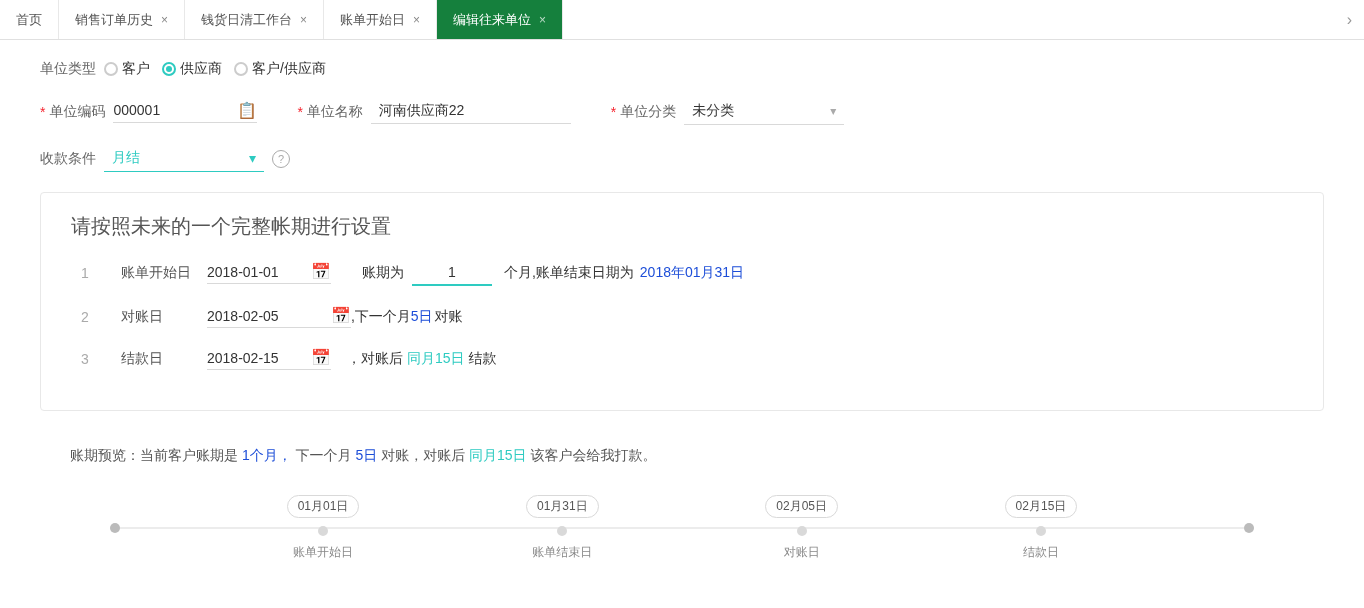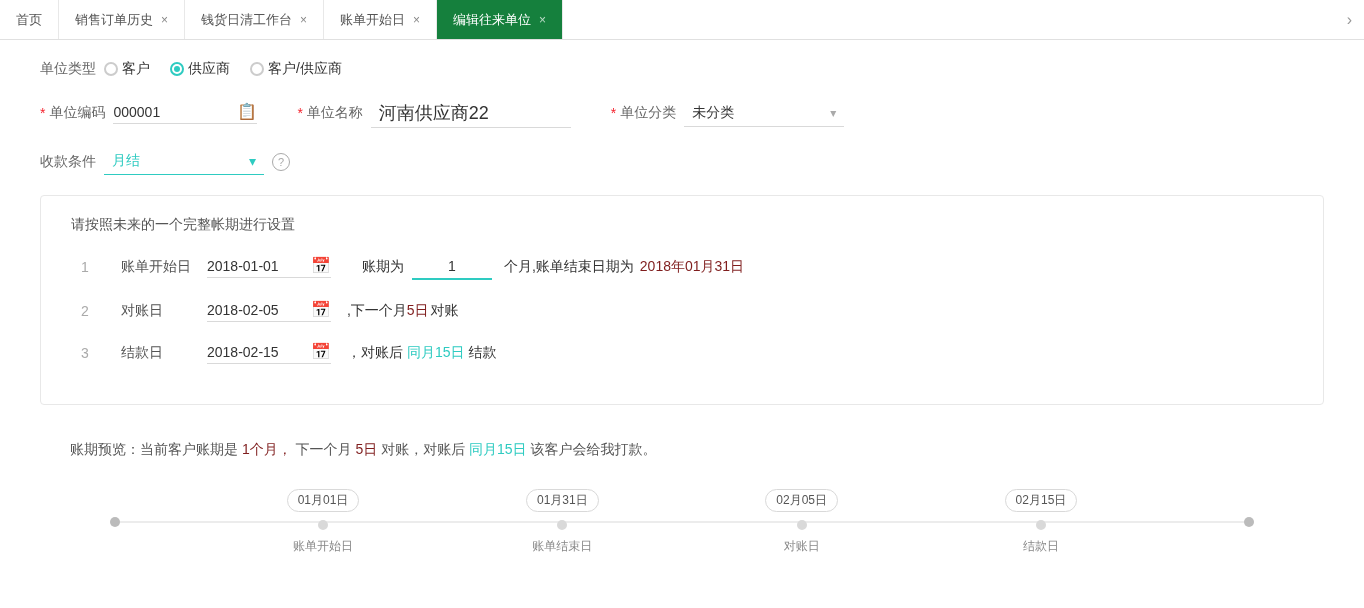--- a/index.html
+++ b/index.html
@@ -63,21 +63,21 @@
     }
     .required-star {
       color: #f5222d;
       margin-right: 4px;
     }
 
     
     .radio-group {
       display: flex;
       align-items: center;
-      gap: 20px;
+      gap: 12px;
     }
     .radio-item {
       display: flex;
       align-items: center;
       gap: 4px;
       cursor: pointer;
     }
     .radio-circle {
       width: 14px;
       height: 14px;
@@ -126,21 +126,21 @@
       align-items: center;
       margin-right: 40px;
     }
 
     
     .unit-name-input {
       border: none;
       border-bottom: 1px solid #d9d9d9;
       padding: 4px 8px;
       outline: none;
-      font-size: 18px;
+      font-size: 14px;
       color: #333;
       background: transparent;
       width: 200px;
     }
 
     
     .select-field {
       display: flex;
       align-items: center;
       border-bottom: 1px solid #d9d9d9;
@@ -185,21 +185,21 @@
 
     
     .card-area {
       border: 1px solid #e8e8e8;
       border-radius: 4px;
       padding: 20px 30px;
       margin-bottom: 20px;
     }
     .card-title {
       color: #555;
-      font-size: 14px;
+      font-size: 20px;
       margin-bottom: 20px;
     }
 
     
     .setting-row {
       display: flex;
       align-items: center;
       margin-bottom: 20px;
       padding-left: 10px;
     }
@@ -221,21 +221,21 @@
       border-bottom: 2px solid #2ecbc1;
       padding: 4px 8px;
       outline: none;
       font-size: 14px;
       color: #333;
       background: transparent;
       width: 80px;
       text-align: center;
     }
 
-    .orange-text { color: #7f1d1d; }
+    .orange-text { color: #1d4ed8; }
     .teal-text { color: #2ecbc1; }
 
     
     .preview-section {
       padding: 16px 30px;
       background: #fff;
     }
     .preview-text {
       font-size: 14px;
       color: #555;
@@ -387,21 +387,21 @@
       </div>
       <span style="margin-right:8px;margin-left:15px;">账期为</span>
       <input class="period-input" type="text" value="1" style="">
       <span style="margin-left:12px;">个月,账单结束日期为</span>
       <span class="orange-text" style="margin-left:6px;">2018年01月31日</span>
     </div>
 
     <div class="setting-row">
       <span class="setting-num">2</span>
       <span class="setting-field-label">对账日</span>
-      <div class="input-with-icon" style="margin-right:16px;">
+      <div class="input-with-icon" style="gap:20px;">
         <input type="text" value="2018-02-05" style="width: 100px;">
         <span class="cal-icon">📅</span>
       </div>
       <span>,下一个月</span>
       <span class="orange-text">5日</span>
       <span style="margin-left:2px;">对账</span>
     </div>
 
     <div class="setting-row">
       <span class="setting-num">3</span>

